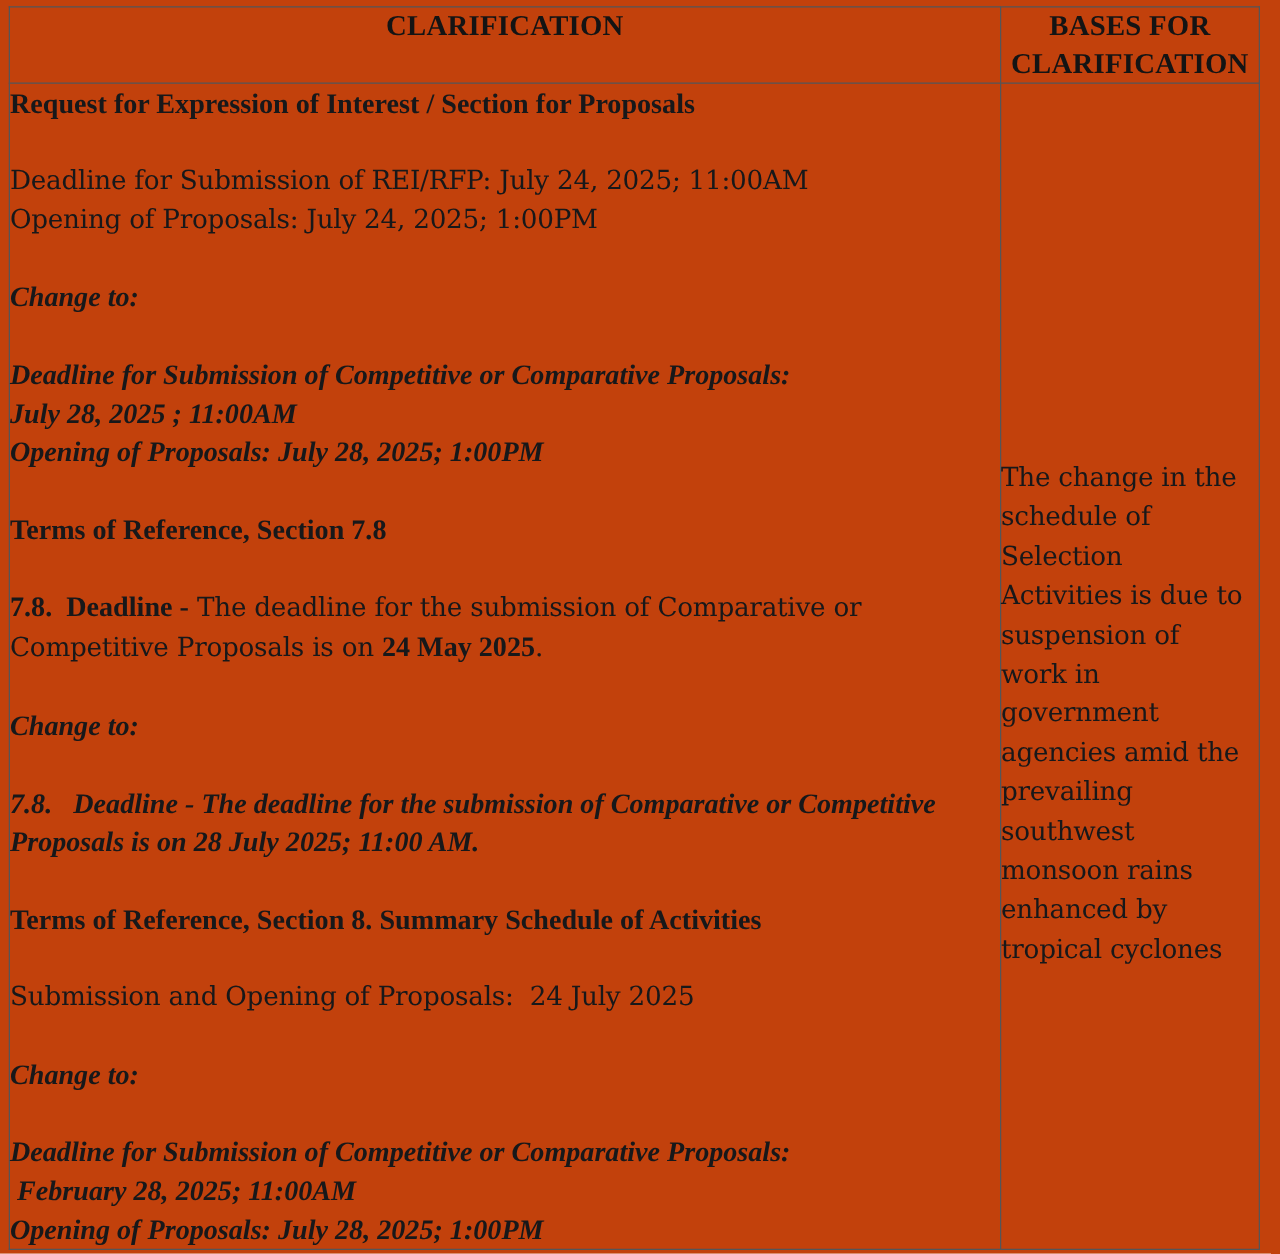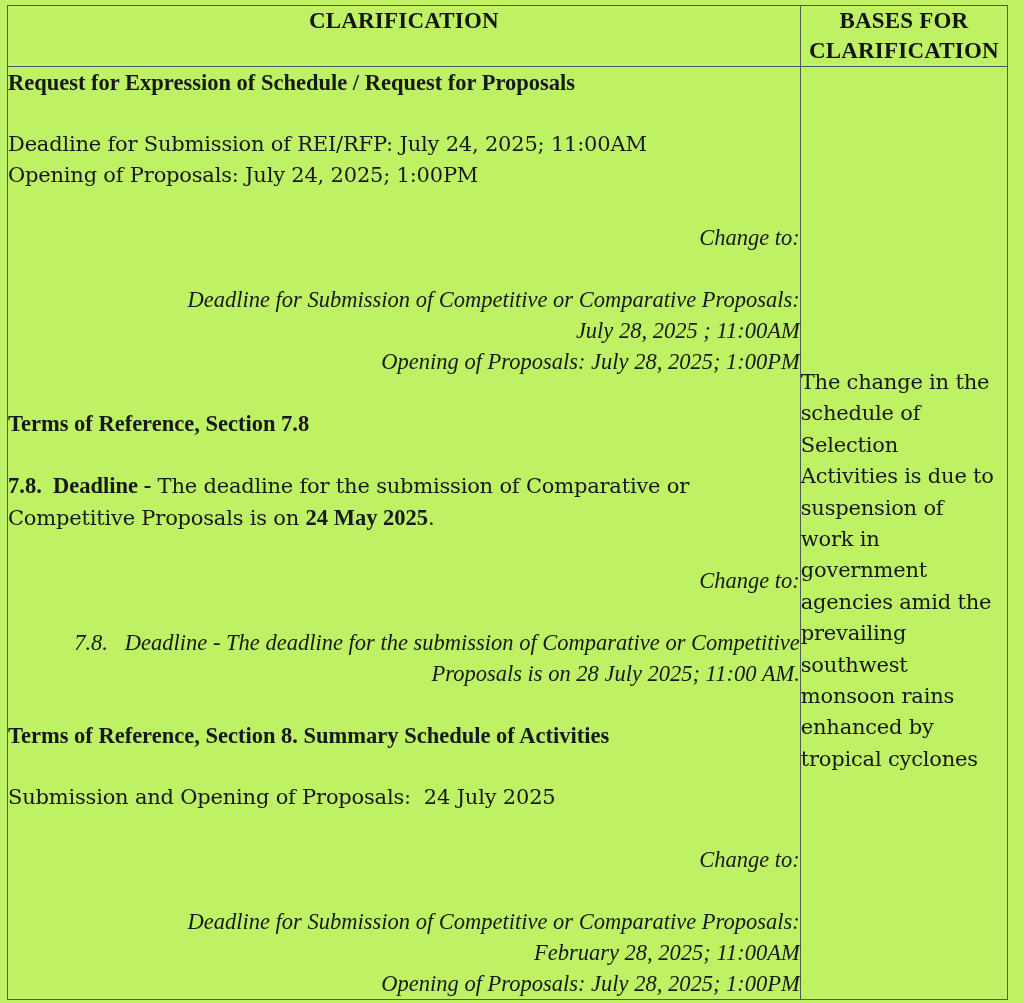--- a/index.html
+++ b/index.html
@@ -12,21 +12,21 @@
     height: 1003px;
     overflow: hidden;
     font-family: "Liberation Serif", "DejaVu Serif", serif;
     color: #1a1a1a;
   }
 
   .page {
     position: relative;
     width: 1024px;
     height: 1003px;
-    background: #bef264;
+    background: #c2410c;
   }
 
   
   .clar-table {
     position: absolute;
     left: 7px;
     top: 5px;
     width: 1001px;
     border-collapse: collapse;
     table-layout: fixed;
@@ -72,21 +72,21 @@
     font-size: 22.5px;
     line-height: 31px;
     color: #17181a;
     margin: 0;
     white-space: pre-wrap;
   }
   .blk + .blk { margin-top: 0; }
   .spacer-lg { height: 31px; }
 
   .b   { font-weight: bold; }
-  .bi  { font-weight: normal; font-style: italic; text-align: right; }
+  .bi  { font-weight: bold; font-style: italic; }
 
   
   .humanist {
     font-family: "DejaVu Serif", "Liberation Serif", serif;
     font-size: 21px;
     line-height: 31px;
     letter-spacing: -0.2px;
   }
 
   
@@ -122,21 +122,21 @@
           <span>CLARIFICATION</span>
         </th>
       </tr>
     </thead>
 
     <tbody>
       <tr>
 
         <td class="cell-clar">
 
-          <p class="blk b">Request for Expression of Schedule / Request for Proposals</p>
+          <p class="blk b">Request for Expression of Interest / Section for Proposals</p>
 
           <div class="spacer-lg"></div>
 
           <p class="blk humanist">Deadline for Submission of REI/RFP: July 24, 2025; 11:00AM</p>
           <p class="blk humanist">Opening of Proposals: July 24, 2025; 1:00PM</p>
 
           <div class="spacer-lg"></div>
 
           <p class="blk bi">Change to:</p>
 

